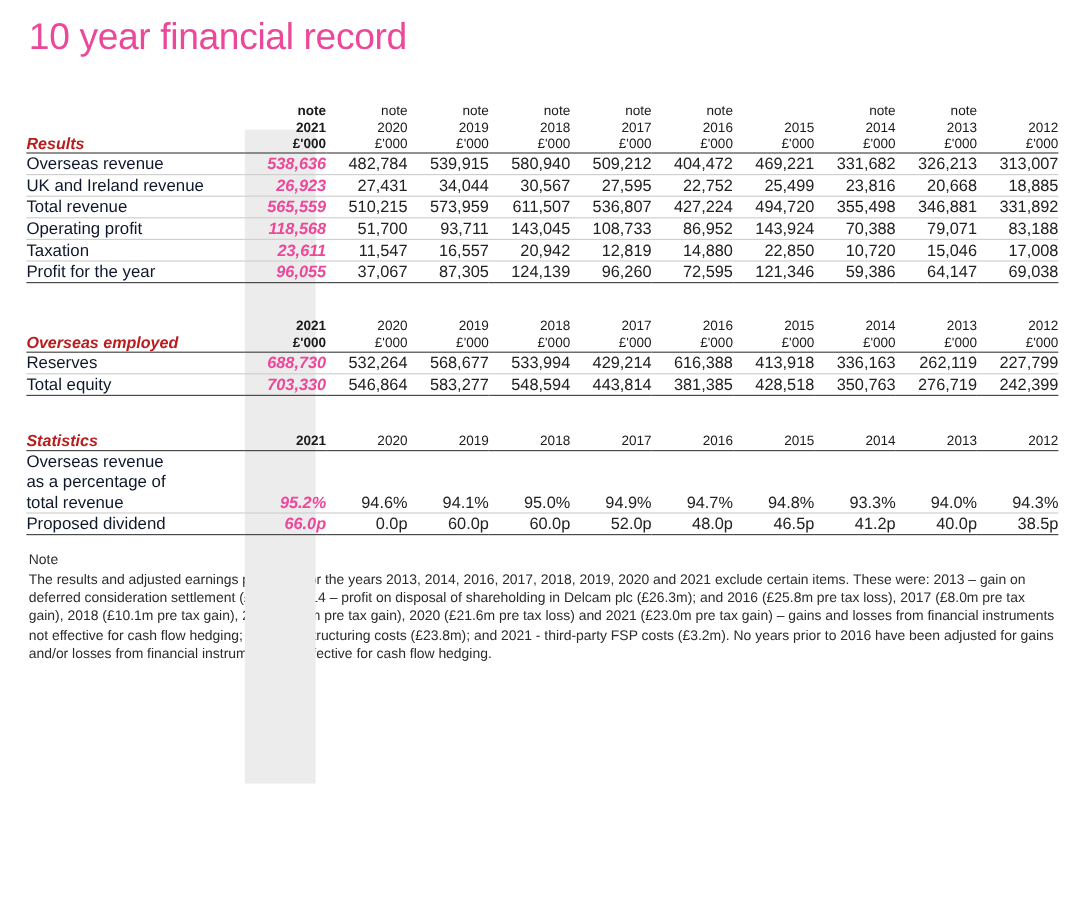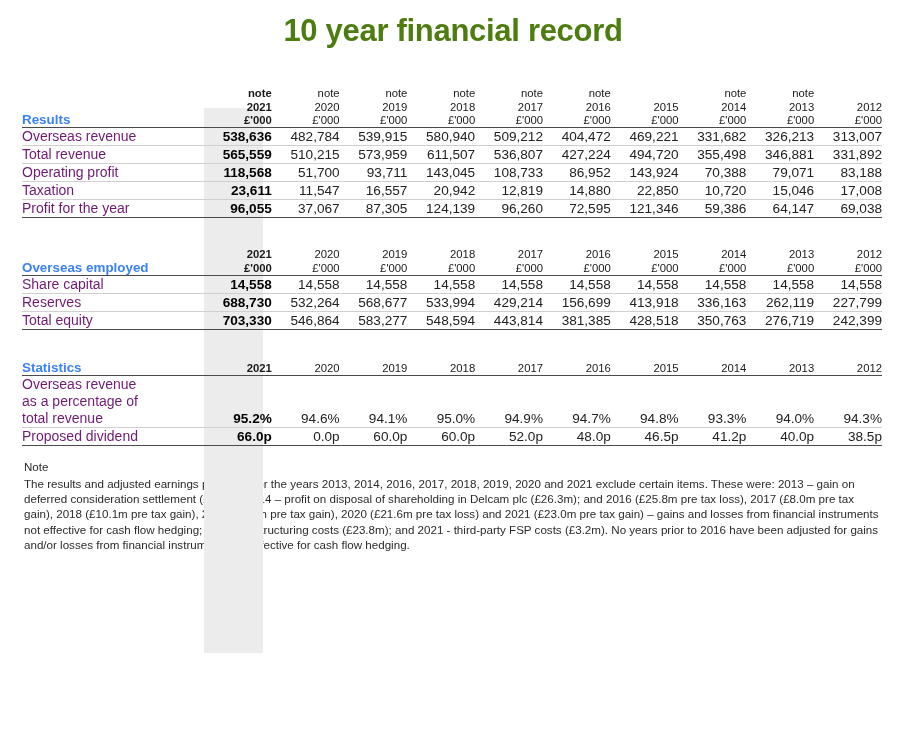--- a/index.html
+++ b/index.html
@@ -10,26 +10,25 @@
     background: #ffffff;
     font-family: "Liberation Sans", sans-serif;
     color: #1a1a1a;
     overflow: hidden;
   }
 
   .page { position: relative; width: 904px; height: 751px; padding: 0 22px; }
 
   .page-title {
     font-size: 31px;
-    font-weight: 700;
+    font-weight: 400;
     letter-spacing: -0.3px;
-    color: #4d7c0f;
+    color: #ec4899;
     margin: 12px 0 0 2px;
     line-height: 1.2;
-    text-align: center;
   }
 
   
   .highlight-band {
     position: absolute;
     left: 204px;
     top: 96px;
     width: 59px;
     height: 545px;
     background: #ececec;
@@ -61,44 +60,45 @@
     color: #1a1a1a;
     padding: 0 6px 5px 0;
     font-weight: 400;
     white-space: pre-line;
   }
   .hd-cell.cur { font-weight: 700; }
   .hd-label {
     text-align: left;
     font-size: 13.4px;
     font-weight: 700;
-    color: #3b82f6;
+    color: #b91c1c;
     padding: 0 0 5px 2px;
     vertical-align: bottom;
+    font-style: italic;
   }
   tr.header-row th { border-bottom: 1.9px solid #4a4a4a; }
 
   
   .rlabel {
     text-align: left;
     font-size: 14px;
-    color: #701a75;
+    color: #0f172a;
     padding: 5px 0 5px 2px;
     line-height: 17px;
     white-space: pre-line;
   }
   .rnum {
     text-align: right;
     font-size: 13.6px;
     color: #222;
     padding: 5px 6px 5px 0;
     line-height: 17px;
     font-variant-numeric: tabular-nums;
   }
-  .rnum.cur { font-weight: 700; color: #000000; }
+  .rnum.cur { font-weight: 700; color: #ec4899; font-style: italic; }
 
   tr.drow td { border-bottom: 1px solid #cfcfcf; }
   tr.drow.strong-bottom td { border-bottom: 1.9px solid #4a4a4a; }
 
   
   .notes { margin-top: 13px; width: 862px; }
   .notes-title {
     font-size: 11.6px;
     color: #2b2b2b;
     margin: 0 0 2px 2px;
@@ -178,20 +178,33 @@
             <td class="rnum cur">538,636</td>
             <td class="rnum">482,784</td>
             <td class="rnum">539,915</td>
             <td class="rnum">580,940</td>
             <td class="rnum">509,212</td>
             <td class="rnum">404,472</td>
             <td class="rnum">469,221</td>
             <td class="rnum">331,682</td>
             <td class="rnum">326,213</td>
             <td class="rnum">313,007</td>
+          </tr>
+          <tr class="drow">
+            <td class="rlabel">UK and Ireland revenue</td>
+            <td class="rnum cur">26,923</td>
+            <td class="rnum">27,431</td>
+            <td class="rnum">34,044</td>
+            <td class="rnum">30,567</td>
+            <td class="rnum">27,595</td>
+            <td class="rnum">22,752</td>
+            <td class="rnum">25,499</td>
+            <td class="rnum">23,816</td>
+            <td class="rnum">20,668</td>
+            <td class="rnum">18,885</td>
           </tr>
           <tr class="drow">
             <td class="rlabel">Total revenue</td>
             <td class="rnum cur">565,559</td>
             <td class="rnum">510,215</td>
             <td class="rnum">573,959</td>
             <td class="rnum">611,507</td>
             <td class="rnum">536,807</td>
             <td class="rnum">427,224</td>
             <td class="rnum">494,720</td>
@@ -275,40 +288,27 @@
             <th class="hd-cell">2014
 £'000</th>
             <th class="hd-cell">2013
 £'000</th>
             <th class="hd-cell">2012
 £'000</th>
           </tr>
       </thead>
       <tbody>
           <tr class="drow">
-            <td class="rlabel">Share capital</td>
-            <td class="rnum cur">14,558</td>
-            <td class="rnum">14,558</td>
-            <td class="rnum">14,558</td>
-            <td class="rnum">14,558</td>
-            <td class="rnum">14,558</td>
-            <td class="rnum">14,558</td>
-            <td class="rnum">14,558</td>
-            <td class="rnum">14,558</td>
-            <td class="rnum">14,558</td>
-            <td class="rnum">14,558</td>
-          </tr>
-          <tr class="drow">
             <td class="rlabel">Reserves</td>
             <td class="rnum cur">688,730</td>
             <td class="rnum">532,264</td>
             <td class="rnum">568,677</td>
             <td class="rnum">533,994</td>
             <td class="rnum">429,214</td>
-            <td class="rnum">156,699</td>
+            <td class="rnum">616,388</td>
             <td class="rnum">413,918</td>
             <td class="rnum">336,163</td>
             <td class="rnum">262,119</td>
             <td class="rnum">227,799</td>
           </tr>
           <tr class="drow strong-bottom">
             <td class="rlabel">Total equity</td>
             <td class="rnum cur">703,330</td>
             <td class="rnum">546,864</td>
             <td class="rnum">583,277</td>

